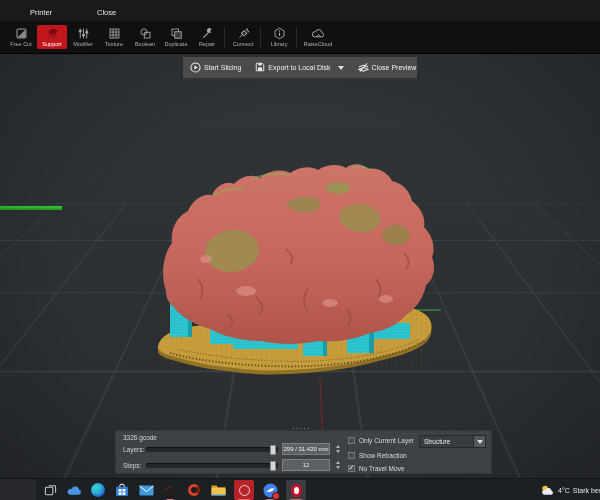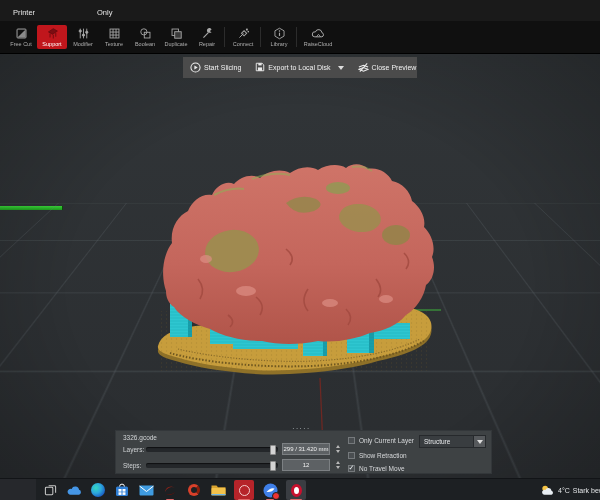--- a/index.html
+++ b/index.html
@@ -2,21 +2,21 @@
 <html><head>
 <meta charset="utf-8">
 <style>
   html,body{margin:0;padding:0;}
   body{width:600px;height:500px;position:relative;overflow:hidden;
        background:#2d3134;font-family:"Liberation Sans",sans-serif;color:#ddd;}
 
   
   .menubar{position:absolute;top:0;left:0;width:600px;height:21px;background:#1a1a1a;z-index:30;}
   .menubar .mitem{position:absolute;top:8px;font-size:7.5px;color:#e6e6e6;cursor:default;}
-  .m0{left:13px;} .m1{left:97px;}
+  .m0{left:30px;} .m1{left:97px;}
 
   
   .iconbar{position:absolute;top:21px;left:0;width:600px;height:32px;background:#101010;
            border-bottom:1px solid #000;display:flex;align-items:center;z-index:30;}
   .tool{width:30px;margin-left:1px;display:flex;flex-direction:column;align-items:center;
         justify-content:center;gap:1px;color:#b0b0b0;font-size:5.5px;padding:2px 0;}
   .tool:first-child{margin-left:6px;}
   .tool svg{display:block;}
   .tool.active{background:#c0161c;border-radius:2px;color:#fff;}
   .tool.wide{width:36px;}
@@ -101,21 +101,21 @@
   .badge{position:absolute;right:-2px;bottom:-2px;width:6px;height:6px;border-radius:50%;
       background:#e33;border:1px solid #1d2023;box-sizing:content-box;}
   .weather{position:absolute;left:540px;top:0;height:22px;display:flex;align-items:center;gap:3px;
            white-space:nowrap;color:#e2e4e6;font-size:7px;}
 </style>
 </head>
 <body>
 
 <div class="menubar">
   <span class="mitem m0">Printer</span>
-  <span class="mitem m1">Only</span>
+  <span class="mitem m1">Close</span>
 </div>
 
 <div class="iconbar">
   <div class="tool">
     <span>
       <svg width="13" height="13" viewBox="0 0 16 16">
           <rect x="2.5" y="2.5" width="11" height="11" rx="1" fill="none" stroke="#a8a8a8" stroke-width="1.2"></rect>
           <polygon points="3,13 13,3 13,13" fill="#8a8a8a"></polygon>
         </svg>
     </span>

